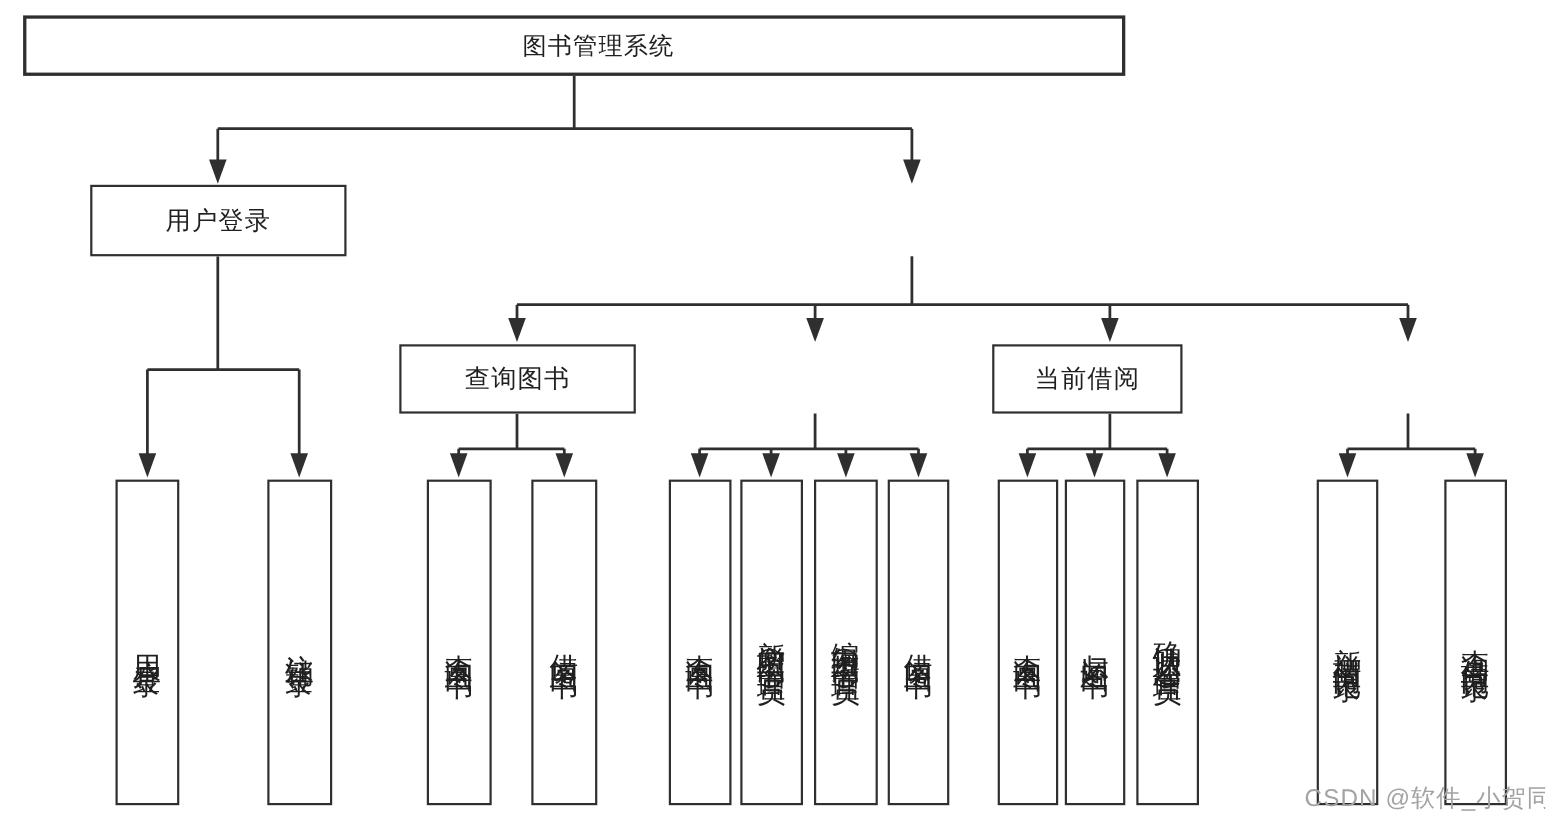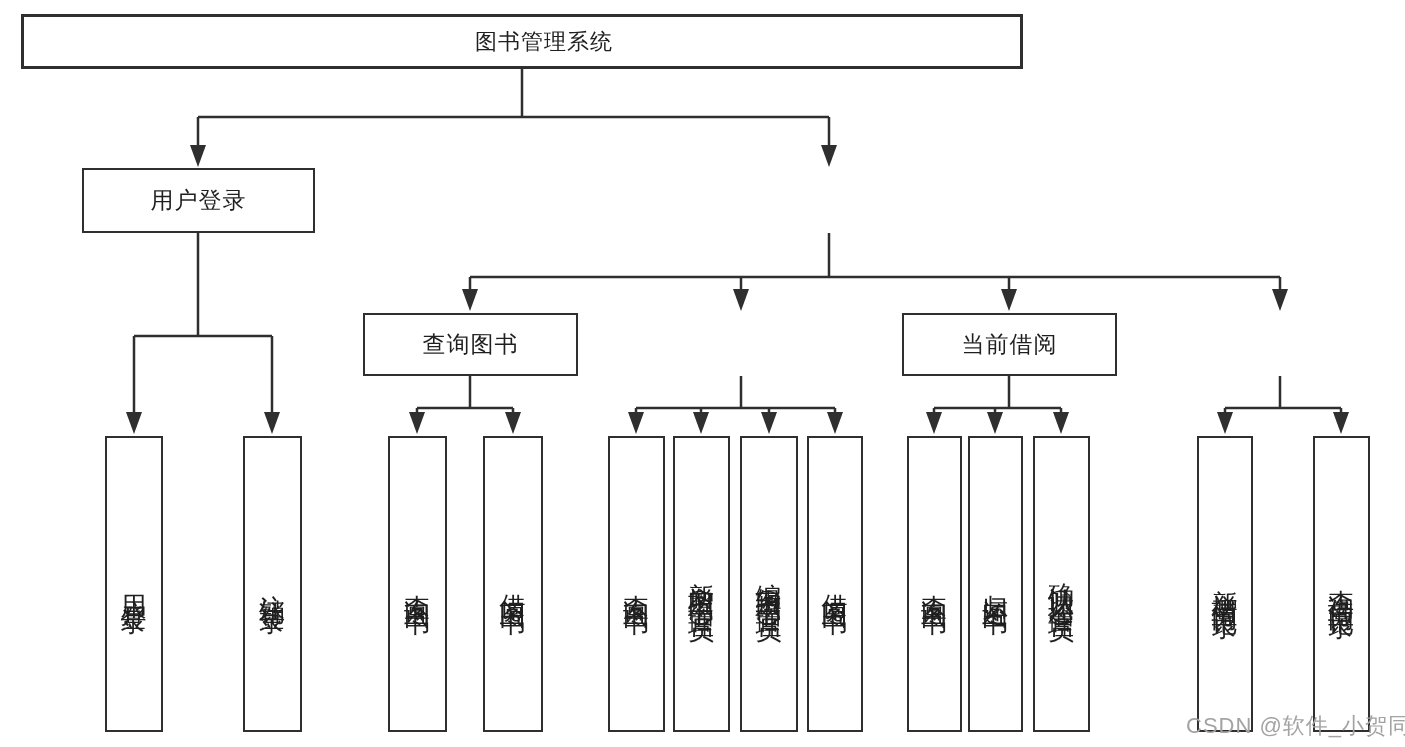--- a/index.html
+++ b/index.html
@@ -101,21 +101,21 @@
       <polygon points="1217,412 1233,412 1225,434"></polygon>
       <polygon points="1333,412 1349,412 1341,434"></polygon>
     </g>
   </svg>
 
   <div class="node h root" style="left:21px;top:14px;width:1002px;height:55px">图书管理系统</div>
 
   <div class="node h" style="left:82px;top:168px;width:233px;height:65px">用户登录</div>
 
   <div class="node h" style="left:363px;top:313px;width:215px;height:63px">查询图书</div>
-  <div class="node h" style="left:902px;top:313px;width:215px;height:63px">当前借阅</div>
+  <div class="node h" style="left:902px;top:313px;width:173px;height:63px">当前借阅</div>
 
   <div class="node v" style="left:105px;top:436px;width:58px;height:296px">
       <span>用户登录</span>
     </div>
   <div class="node v" style="left:243px;top:436px;width:59px;height:296px">
       <span>注销登录</span>
     </div>
 
   <div class="node v" style="left:388px;top:436px;width:59px;height:296px">
       <span>查询图书</span>

